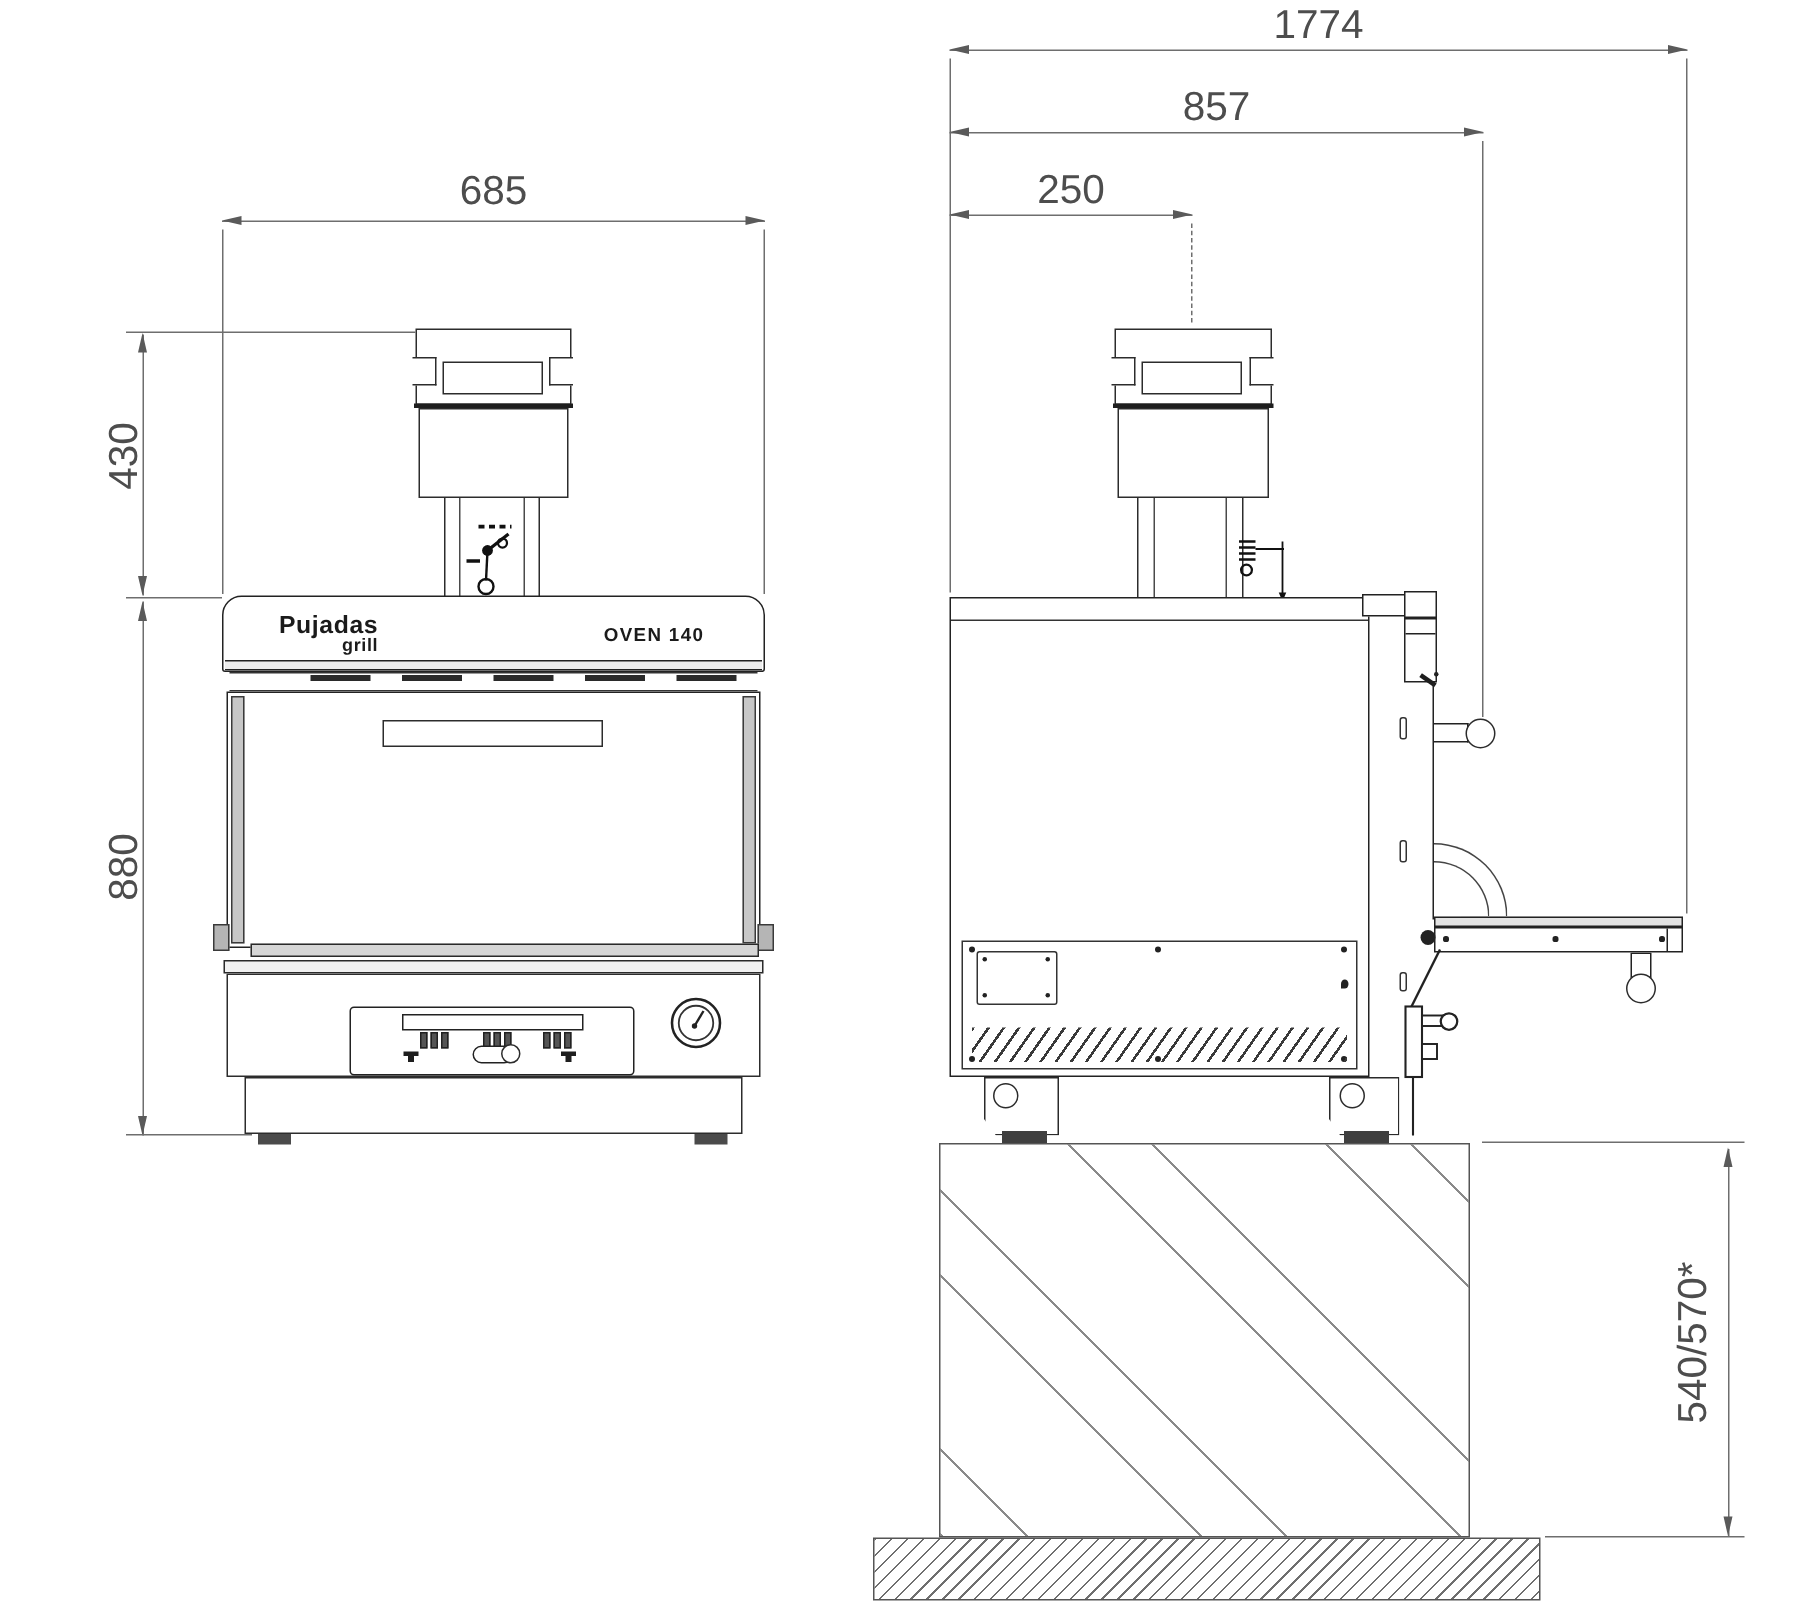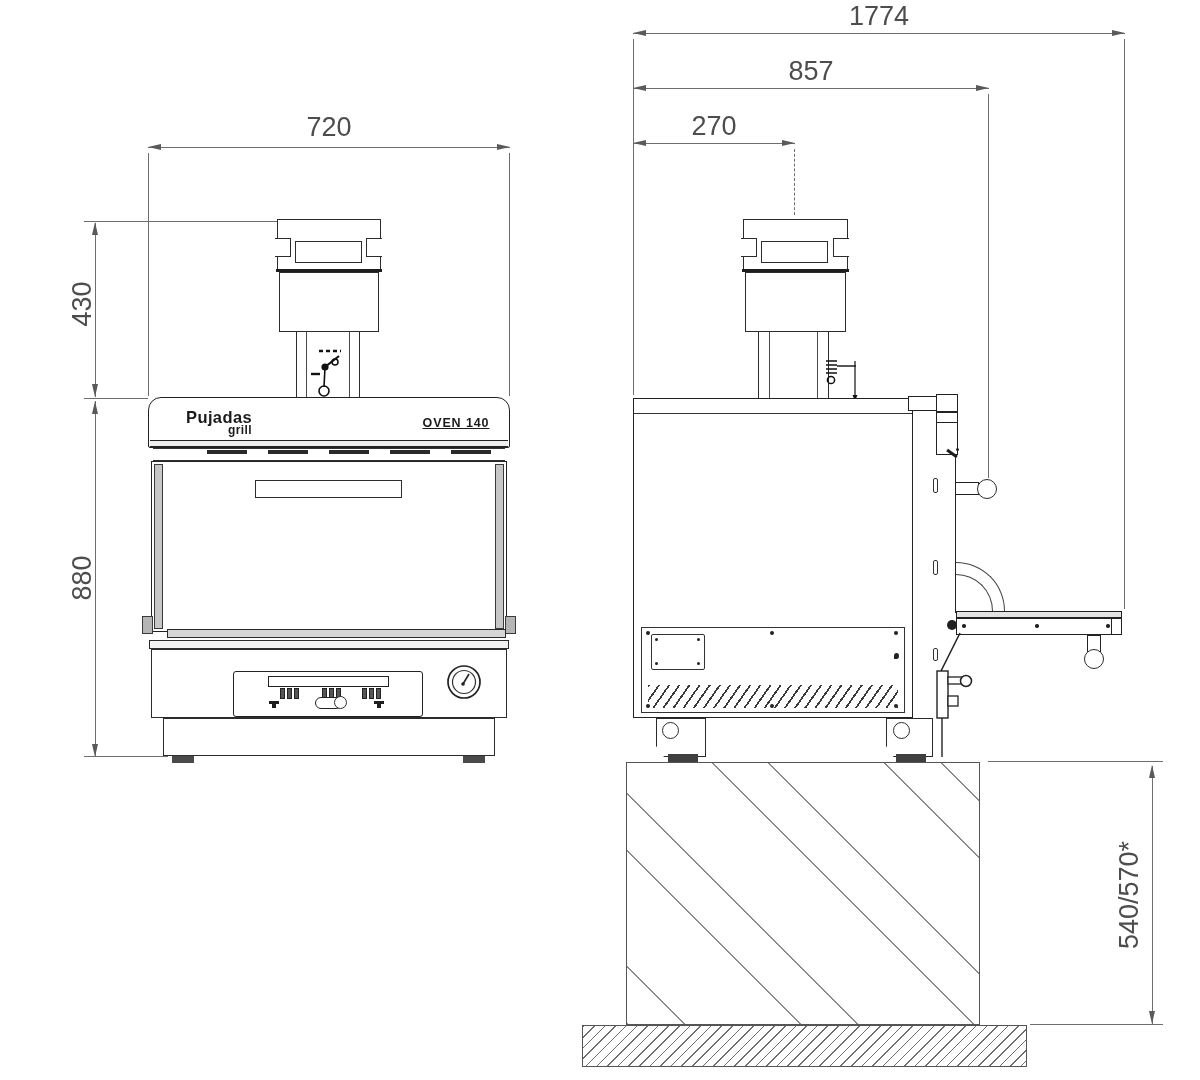--- a/index.html
+++ b/index.html
@@ -31,21 +31,21 @@
 </style>
 </head>
 <body>
 
 <div class="canvas">
 
   
   <div style="display:contents">
 
     
-    <div class="a dim" style="left:148px;top:112px;width:362px;">720</div>
+    <div class="a dim" style="left:148px;top:112px;width:362px;">685</div>
     <div class="a hl" style="left:148px;top:147px;width:362px;"></div>
     <div class="a arL" style="left:148px;top:143.5px;"></div>
     <div class="a arR" style="left:497px;top:143.5px;"></div>
     <div class="a vl" style="left:148px;top:153px;height:243px;"></div>
     <div class="a vl" style="left:509px;top:153px;height:243px;"></div>
 
     
     <div class="a dim rot" style="left:20px;top:290px;width:124px;height:28px;line-height:28px;">430</div>
     <div class="a vl" style="left:95px;top:223px;height:174px;"></div>
     <div class="a arU" style="left:92px;top:222px;"></div>
@@ -79,21 +79,21 @@
       <circle cx="15" cy="46" r="5" fill="none" stroke="#111" stroke-width="1.6"></circle>
     </svg>
 
     
     <div class="a" style="left:148px;top:397px;width:362px;height:51px;border:1.7px solid #222;border-radius:13px 13px 2px 2px;background:#fff;"></div>
     <div class="a" style="left:150px;top:440px;width:358px;height:7px;border-top:1.2px solid #222;border-bottom:1.7px solid #222;background:#ededed;"></div>
     <div class="a" style="left:186px;top:409px;">
       <div class="logo1">Pujadas</div>
       <div class="logo2">grill</div>
     </div>
-    <div class="a model" style="left:410px;top:416px;width:92px;text-decoration:underline;">OVEN 140</div>
+    <div class="a model" style="left:390px;top:416px;width:92px;">OVEN 140</div>
 
     
     <div class="a" style="left:153px;top:448px;width:352px;height:13px;border-top:1.1px solid #333;border-bottom:1.1px solid #333;background:#fff;"></div>
     <div class="a dash" style="left:207px;top:450px;width:40px;"></div>
     <div class="a dash" style="left:268px;top:450px;width:40px;"></div>
     <div class="a dash" style="left:329px;top:450px;width:40px;"></div>
     <div class="a dash" style="left:390px;top:450px;width:40px;"></div>
     <div class="a dash" style="left:451px;top:450px;width:40px;"></div>
 
     
@@ -148,21 +148,21 @@
     <div class="a vl" style="left:1124px;top:39px;height:570px;"></div>
 
     
     <div class="a dim" style="left:633px;top:56px;width:356px;">857</div>
     <div class="a hl" style="left:633px;top:88px;width:356px;"></div>
     <div class="a arL" style="left:633px;top:84.5px;"></div>
     <div class="a arR" style="left:976px;top:84.5px;"></div>
     <div class="a vl" style="left:988px;top:94px;height:384px;"></div>
 
     
-    <div class="a dim" style="left:633px;top:111px;width:162px;">270</div>
+    <div class="a dim" style="left:633px;top:111px;width:162px;">250</div>
     <div class="a hl" style="left:633px;top:143px;width:162px;"></div>
     <div class="a arL" style="left:633px;top:139.5px;"></div>
     <div class="a arR" style="left:782px;top:139.5px;"></div>
     <div class="a dshv" style="left:794px;top:149px;height:66px;"></div>
 
     
     <div class="a ol" style="left:743px;top:219px;width:105px;height:51px;"></div>
     <div class="a" style="left:741px;top:238px;width:16px;height:19px;background:#fff;border-top:1.6px solid #2c2c2c;border-bottom:1.6px solid #2c2c2c;border-right:1.6px solid #2c2c2c;"></div>
     <div class="a" style="left:833px;top:238px;width:16px;height:19px;background:#fff;border-top:1.6px solid #2c2c2c;border-bottom:1.6px solid #2c2c2c;border-left:1.6px solid #2c2c2c;"></div>
     <div class="a ol" style="left:761px;top:241px;width:67px;height:22px;"></div>

